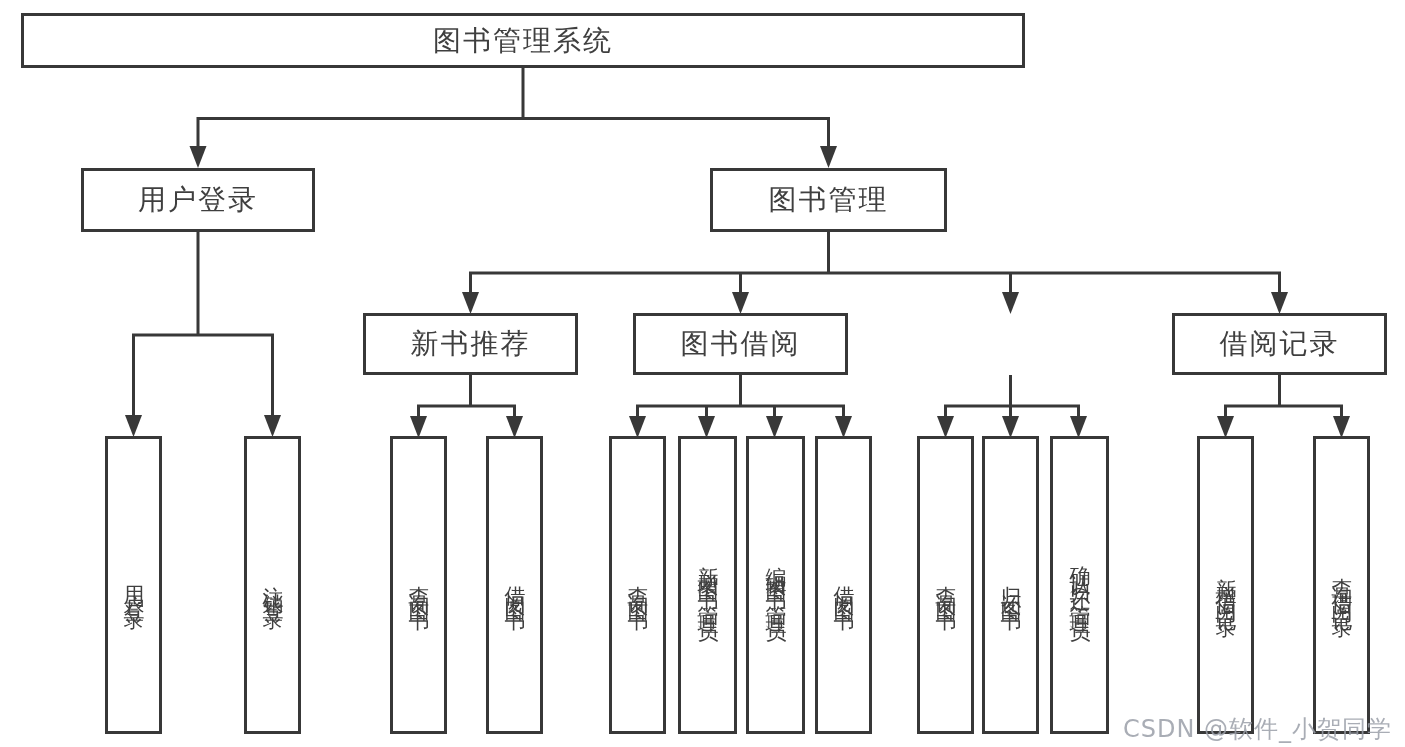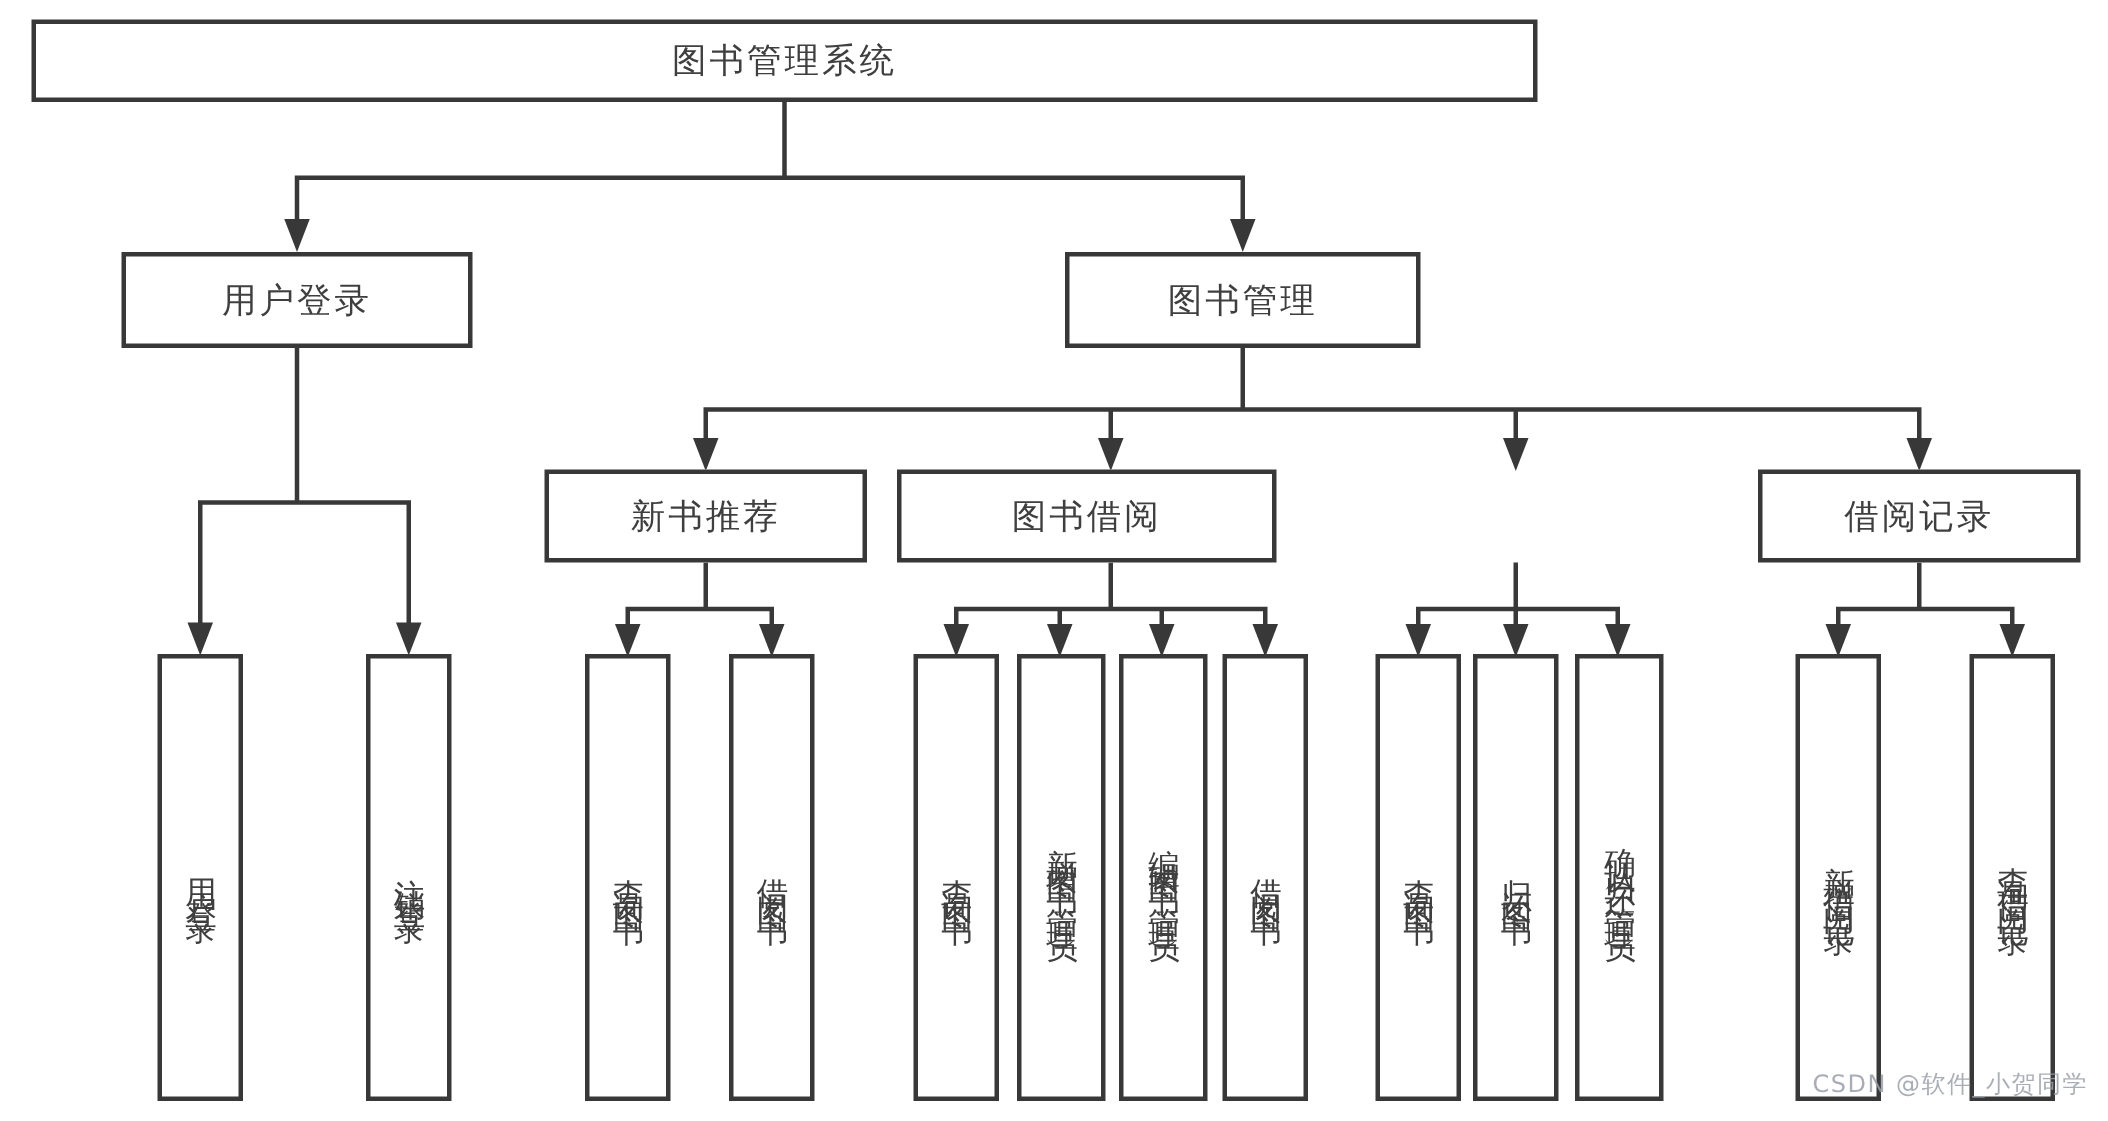--- a/index.html
+++ b/index.html
@@ -16,37 +16,37 @@
     position: absolute;
     box-sizing: border-box;
     border: 3px solid #383838;
     background: #ffffff;
     display: flex;
     align-items: center;
     justify-content: center;
     color: #3f3f3f;
   }
   .hlabel {
-    font-size: 23px;
+    font-size: 28px;
     letter-spacing: 2px;
     white-space: nowrap;
   }
   .vlabel {
     writing-mode: vertical-rl;
     text-orientation: mixed;
     font-size: 21px;
     letter-spacing: 8px;
     line-height: 1;
     white-space: nowrap;
   }
   .watermark {
     position: absolute;
     top: 713px;
     right: 13px;
-    font-size: 16px;
+    font-size: 24px;
     letter-spacing: 1px;
     color: rgba(154, 159, 168, 0.85);
     white-space: nowrap;
   }
 </style>
 </head>
 <body>
 
 <div class="canvas">
 
@@ -89,21 +89,21 @@
   <div class="box" style="left:81px;top:168px;width:234px;height:64px">
     <span class="hlabel">用户登录</span>
   </div>
   <div class="box" style="left:710px;top:168px;width:237px;height:64px">
     <span class="hlabel">图书管理</span>
   </div>
 
   <div class="box" style="left:363px;top:313px;width:215px;height:62px">
     <span class="hlabel">新书推荐</span>
   </div>
-  <div class="box" style="left:598px;top:313px;width:253px;height:62px">
+  <div class="box" style="left:633px;top:313px;width:215px;height:62px">
     <span class="hlabel">图书借阅</span>
   </div>
   <div class="box" style="left:1172px;top:313px;width:215px;height:62px">
     <span class="hlabel">借阅记录</span>
   </div>
 
   <div class="box" style="left:105px;top:436px;width:57px;height:298px">
     <span class="vlabel">用户登录</span>
   </div>
   <div class="box" style="left:244px;top:436px;width:57px;height:298px">

